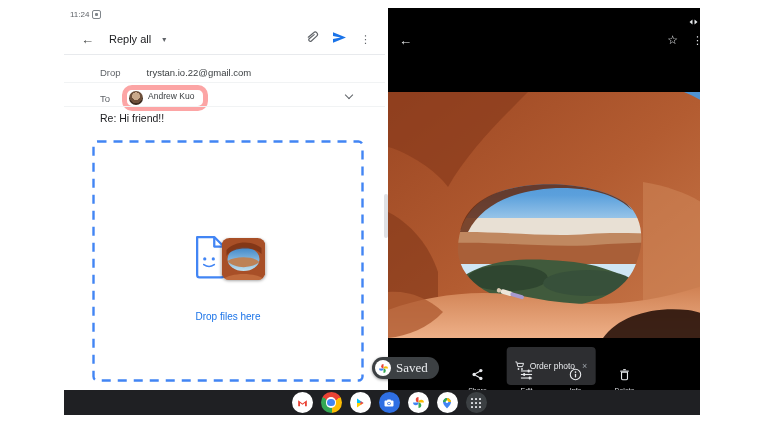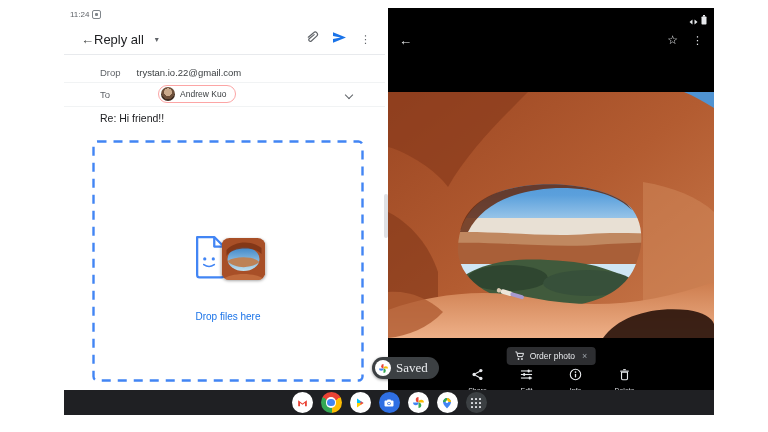--- a/index.html
+++ b/index.html
@@ -1,40 +1,40 @@
 <!DOCTYPE html>
 <html><head>
 <meta charset="utf-8">
 <style>
   html,body{margin:0;padding:0;background:#fff;}
-  .canvas{position:relative;width:768px;height:432px;background:#fff;overflow:hidden;
+  .canvas{position:relative;width:700px;height:432px;background:#fff;overflow:hidden;
           font-family:"Liberation Sans",sans-serif;-webkit-font-smoothing:antialiased;}
   .screen{position:absolute;left:64px;top:8px;width:650px;height:407px;}
 
   
   .gmail{position:absolute;left:0;top:0;width:321px;height:382px;background:#fff;}
   .time{position:absolute;left:6px;top:2px;display:flex;align-items:center;gap:3px;
         font-size:8px;color:#5f6368;}
   .shot-icon{width:7px;height:7px;border:1px solid #80868b;border-radius:2px;position:relative;}
   .shot-icon::after{content:"";position:absolute;left:2px;top:2px;width:3px;height:3px;background:#80868b;border-radius:1px;}
   .gm-header{position:absolute;left:0;top:18px;width:100%;height:26px;display:flex;align-items:center;
              padding:0 14px 0 17px;box-sizing:border-box;}
   .back{font-size:13px;color:#444746;line-height:1;}
-  .gm-title{font-size:13px;color:#202124;}
+  .gm-title{margin-left:15px;font-size:11px;color:#202124;}
   .caret{margin-left:11px;font-size:8px;color:#5f6368;}
   .gm-right{margin-left:auto;display:flex;align-items:center;gap:13px;}
   .dots{font-size:11px;color:#5f6368;line-height:1;}
   .sep{position:absolute;left:0;width:100%;height:1px;background:#f1f3f4;}
   .sep1{top:46px;background:#e8eaed;}
   .sep2{top:74px;}
   .sep3{top:98px;}
   .from-row{position:absolute;left:36px;top:59px;font-size:9.5px;color:#5f6368;}
-  .from-email{margin-left:16px;color:#3c4043;text-align:right;}
-  .to-row{position:absolute;left:36px;top:77px;display:flex;align-items:center;font-size:9.5px;color:#5f6368;gap:36px;}
-  .chip{margin-left:12px;display:flex;align-items:center;gap:5px;border:1px solid #fca5a5;
+  .from-email{margin-left:26px;color:#3c4043;text-align:right;}
+  .to-row{position:absolute;left:36px;top:77px;display:flex;align-items:center;font-size:9.5px;color:#5f6368;}
+  .chip{margin-left:12px;display:flex;gap:5px;border:5px solid #fca5a5;
         border-radius:10px;padding:1px 9px 1px 2px;background:#fff;}
   .avatar{width:14px;height:14px;border-radius:50%;
           background:radial-gradient(circle at 50% 38%,#caa98b 0 35%,#6d4f3a 36% 60%,#3d2b20 61% 100%);}
   .chip-name{font-size:8.5px;color:#3c4043;}
   .expand-chevron{position:absolute;left:281px;top:84px;width:8px;height:8px;}
   .expand-chevron:after{content:"";position:absolute;left:1px;top:0;width:5px;height:5px;
         border-right:1.4px solid #5f6368;border-bottom:1.4px solid #5f6368;transform:rotate(45deg);}
   .subject{position:absolute;left:36px;top:104px;font-size:10.5px;color:#202124;}
   .dropzone{position:absolute;left:28px;top:132px;width:272px;height:242px;}
   .drop-center{position:absolute;left:50%;top:94px;transform:translateX(-50%);
@@ -54,21 +54,21 @@
   .ph-header{position:absolute;top:19px;left:0;right:0;height:26px;display:flex;align-items:center;
              padding:0 11px;color:#fff;}
   .ph-back{font-size:13px;color:#f1f3f4;}
   .ph-right{margin-left:auto;display:flex;align-items:center;gap:14px;}
   .star{font-size:12px;color:#e8eaed;line-height:1;}
   .ph-dots{font-size:11px;color:#e8eaed;line-height:1;}
   .photo{position:absolute;top:84px;left:0;width:326px;height:246px;}
   .photo svg{display:block;width:100%;height:100%;}
   .order-pill{position:absolute;top:339px;left:50%;transform:translateX(-50%);height:18px;
               background:#2d2e31;border-radius:4px;display:flex;align-items:center;gap:5px;
-              padding:0 8px;white-space:nowrap;}
+              padding:10px 8px;white-space:nowrap;}
   .order-label{font-size:8.5px;color:#e8eaed;}
   .order-close{font-size:9px;color:#9aa0a6;margin-left:2px;}
   .actions{position:absolute;top:359px;left:0;right:0;display:flex;justify-content:center;gap:15px;}
   .action{width:34px;display:flex;flex-direction:column;align-items:center;gap:2px;}
   .action-label{font-size:7px;color:#dadce0;}
 
   
   .toast{position:absolute;left:308px;top:349px;height:22px;background:#3c4043;border-radius:12px;
          display:flex;align-items:center;gap:5px;padding:0 11px 0 3px;z-index:8;
          box-shadow:0 1px 3px rgba(0,0,0,.4);}

